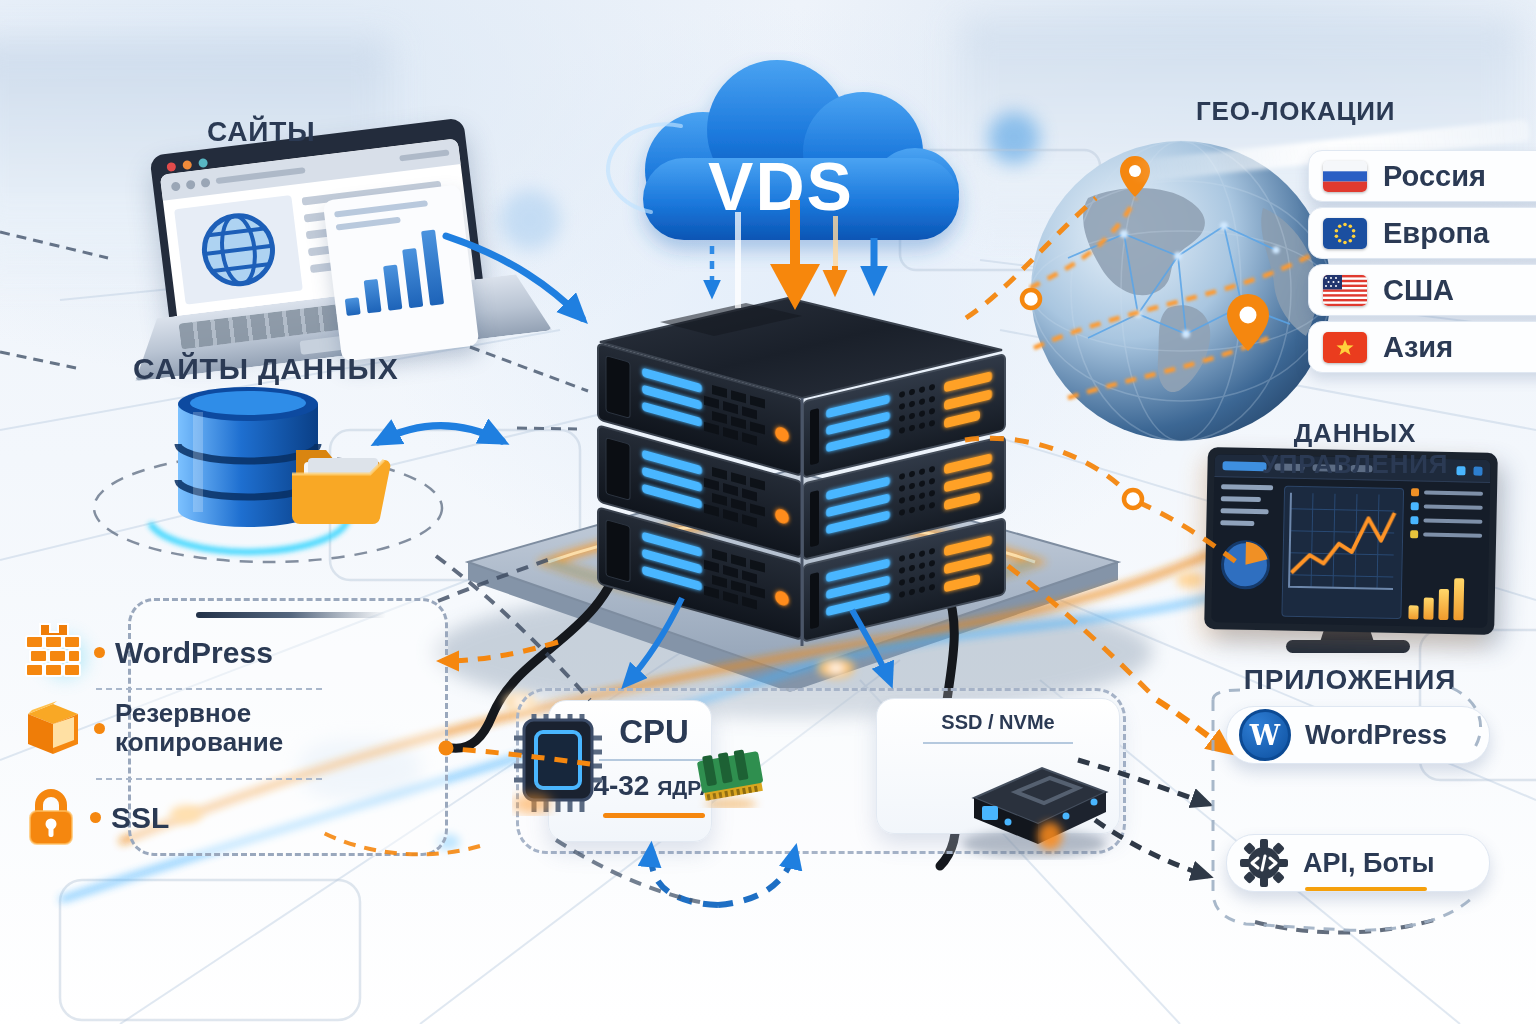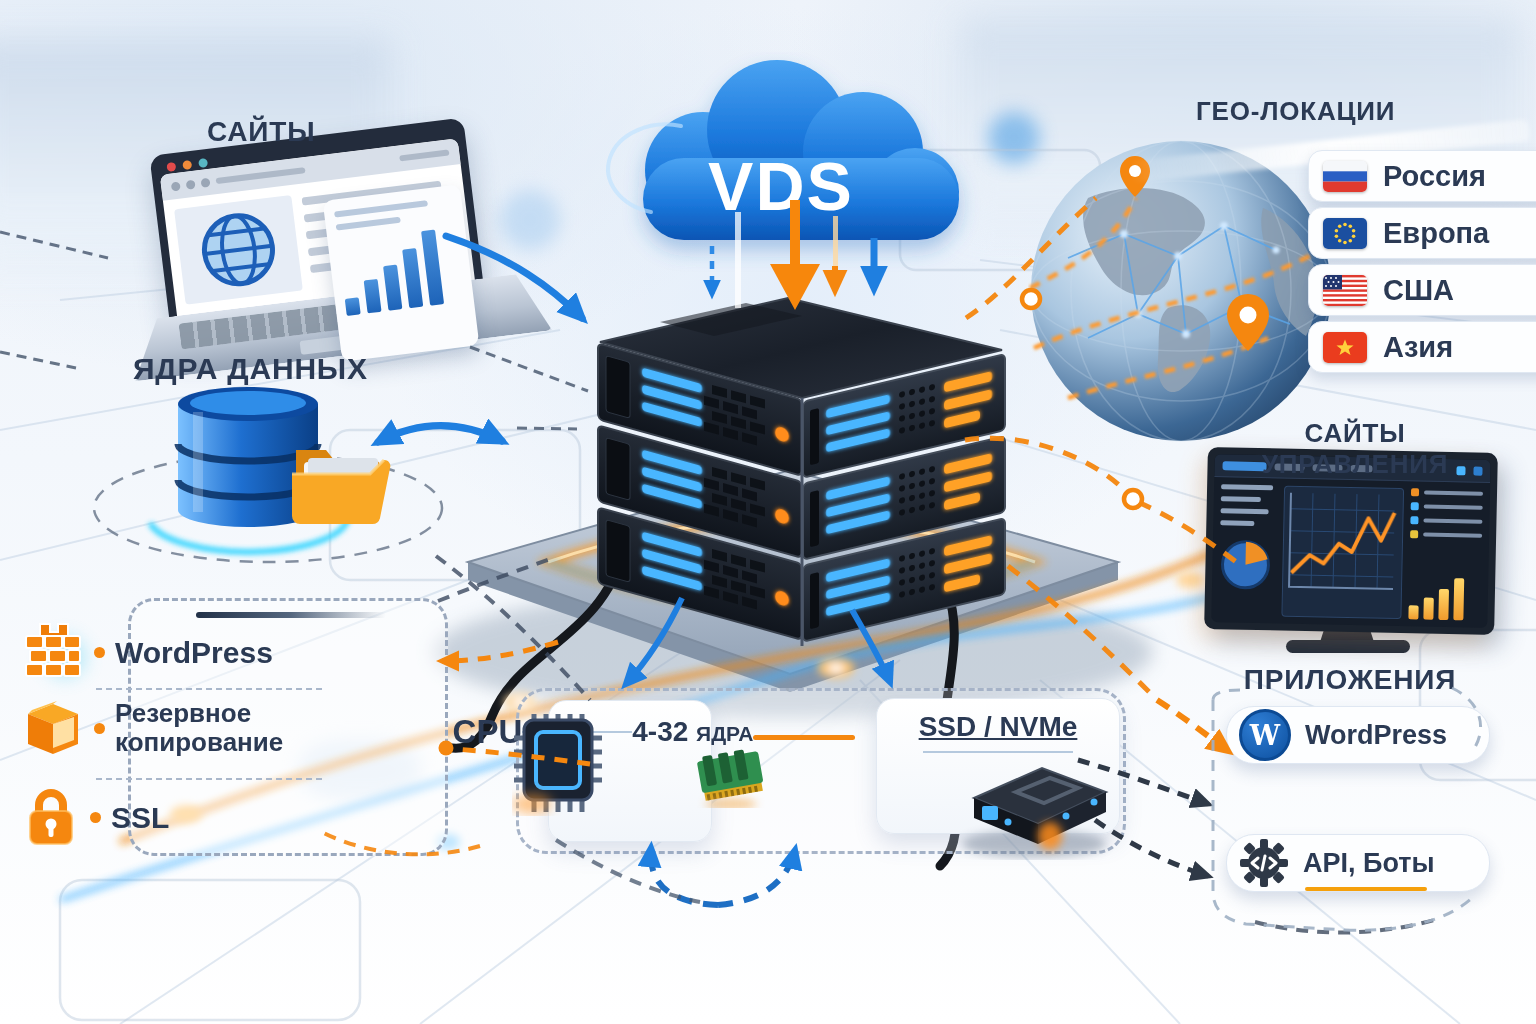--- a/index.html
+++ b/index.html
@@ -186,21 +186,21 @@
       <div class="line" style="width:55%"></div>
     <div class="bars">
       <i style="height:22%"></i>
         <i style="height:42%"></i>
         <i style="height:58%"></i>
         <i style="height:76%"></i>
         <i style="height:96%"></i>
     </div>
   </div>
 
-  <div class="abs title" style="left:133px;top:352px;font-size:30px;z-index:7;">ЯДРА ДАННЫХ</div>
+  <div class="abs title" style="left:133px;top:352px;font-size:30px;z-index:7;">САЙТЫ ДАННЫХ</div>
   <svg class="abs" style="left:168px;top:382px;z-index:5" width="160" height="150" viewBox="0 0 160 150">
     <defs>
       <linearGradient id="dbg" x1="0" y1="0" x2="1" y2="0">
         <stop offset="0" stop-color="#7cc1ff"></stop>
           <stop offset=".45" stop-color="#1e6fd0"></stop>
           <stop offset="1" stop-color="#0a3f86"></stop>
       </linearGradient>
     </defs>
     <path d="M10,22 v106 a70,17 0 0 0 140,0 v-106" fill="url(#dbg)"></path>
     <path d="M10,62 a70,17 0 0 0 140,0" fill="none" stroke="#082f63" stroke-width="7" opacity=".85"></path>
@@ -509,21 +509,21 @@
           <rect x="944" y="198" width="48" height="10" rx="4"></rect>
           <rect x="944" y="216" width="36" height="10" rx="4"></rect>
       </g>
     </g>
     <line x1="802" y1="398" x2="802" y2="646" stroke="#4a5568" stroke-width="3"></line>
   </svg>
 
   <div class="abs specs-border"></div>
 
   <div class="card" style="left:548px;top:700px;width:162px;height:128px;">
-    <div style="margin-left:48px;display:flex;flex-direction:row;align-items:center;">
+    <div style="margin-left:48px;display:flex;flex-direction:column;align-items:center;">
       <span class="ctitle">CPU</span>
       <span class="cdiv"></span>
       <span class="cval"><span>4-32</span> <span class="unit">ЯДРА</span></span>
       <span class="cunder"></span>
     </div>
   </div>
   <svg class="abs" style="left:512px;top:712px;z-index:6" width="92" height="104" viewBox="0 0 92 104">
     <g stroke="#5a6a82" stroke-width="5">
       <path d="M22,10 v-8 M34,10 v-8 M46,10 v-8 M58,10 v-8 M70,10 v-8"></path>
       <path d="M22,86 v14 M34,86 v14 M46,86 v14 M58,86 v14 M70,86 v14"></path>
@@ -553,21 +553,21 @@
       <g fill="#1d6134">
           <rect x="12" y="6" width="10" height="30" rx="2"></rect>
           <rect x="28" y="6" width="10" height="30" rx="2"></rect>
           <rect x="44" y="6" width="10" height="30" rx="2"></rect>
         </g>
     </g>
     <ellipse cx="37" cy="58" rx="26" ry="6" fill="#f0a13c" opacity=".5" filter="blur(4px)"></ellipse>
   </svg>
 
   <div class="card" style="left:876px;top:698px;width:242px;height:122px;">
-    <span class="ctitle" style="font-size:28px;text-decoration:underline;">SSD / NVMe</span>
+    <span class="ctitle" style="font-size:20px;">SSD / NVMe</span>
     <span class="cdiv" style="width:150px;"></span>
   </div>
   <svg class="abs" style="left:946px;top:740px;z-index:6" width="176" height="120" viewBox="0 0 176 120">
     <ellipse cx="88" cy="104" rx="72" ry="14" fill="#6c7b8f" opacity=".45" filter="blur(5px)"></ellipse>
     <polygon points="28,58 96,28 160,52 92,84" fill="#2a313d" stroke="#454f5e" stroke-width="2"></polygon>
     <polygon points="28,58 92,84 92,104 28,78" fill="#12161d"></polygon>
     <polygon points="160,52 92,84 92,104 160,72" fill="#1d232e"></polygon>
     <polygon points="70,52 104,38 132,48 98,63" fill="none" stroke="#556070" stroke-width="4"></polygon>
     <rect x="36" y="66" width="16" height="14" rx="2" fill="#49b6ff"></rect>
     <circle cx="62" cy="82" r="3.5" fill="#49b6ff"></circle>
@@ -684,21 +684,21 @@
     <span class="flag-label">США</span>
   </div>
   <div class="flag-row" style="top:321px;">
     <svg class="flag" viewBox="0 0 44 31" width="44" height="31">
       <rect width="44" height="31" fill="#ea3c1e"></rect>
       <polygon points="22,7.5 24.3,13.2 30.5,13.4 25.7,17.2 27.5,23.1 22,19.6 16.5,23.1 18.3,17.2 13.5,13.4 19.7,13.2" fill="#ffd23c"></polygon>
     </svg>
     <span class="flag-label">Азия</span>
   </div>
 
-  <div class="abs title" style="left:1210px;top:418px;width:290px;text-align:center;font-size:26px;z-index:7;">САЙТЫ УПРАВЛЕНИЯ</div>
+  <div class="abs title" style="left:1210px;top:418px;width:290px;text-align:center;font-size:26px;z-index:7;">ДАННЫХ УПРАВЛЕНИЯ</div>
   <div class="abs monitor">
     <div class="mscreen">
       <div class="mtop">
         <span class="bluepill"></span>
           <span class="gpill"></span>
           <span class="gpill"></span>
           <span class="gpill" style="width:22px"></span>
         <span class="sq" style="margin-left:auto;background:#49b6ff"></span>
           <span class="sq" style="background:#2d7fd0"></span>
       </div>

